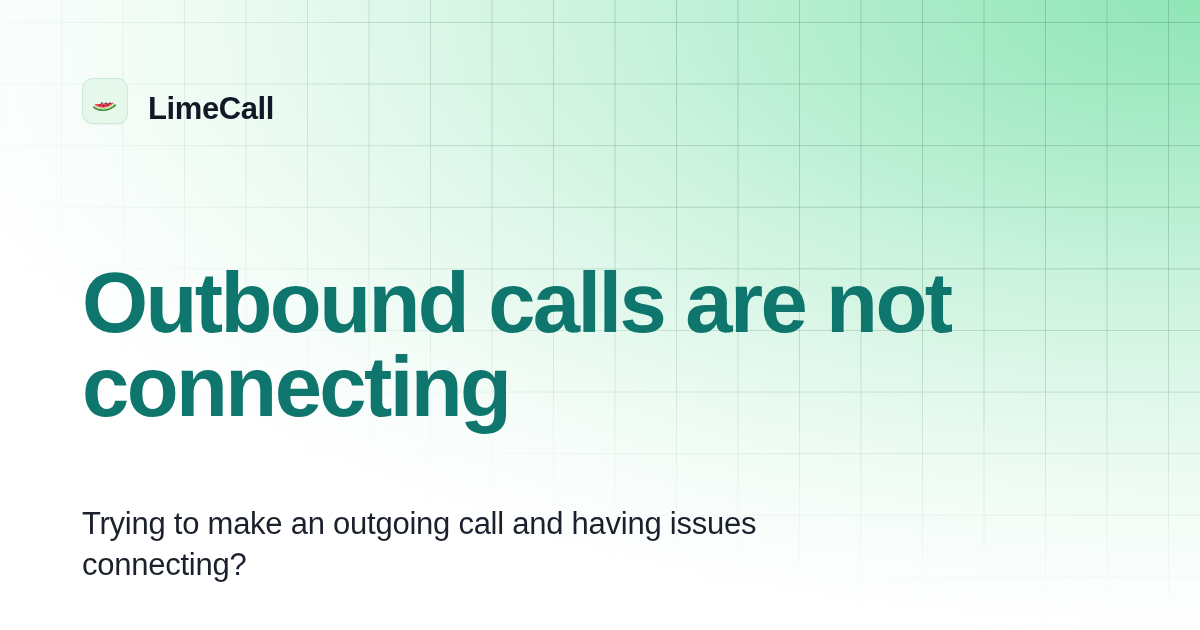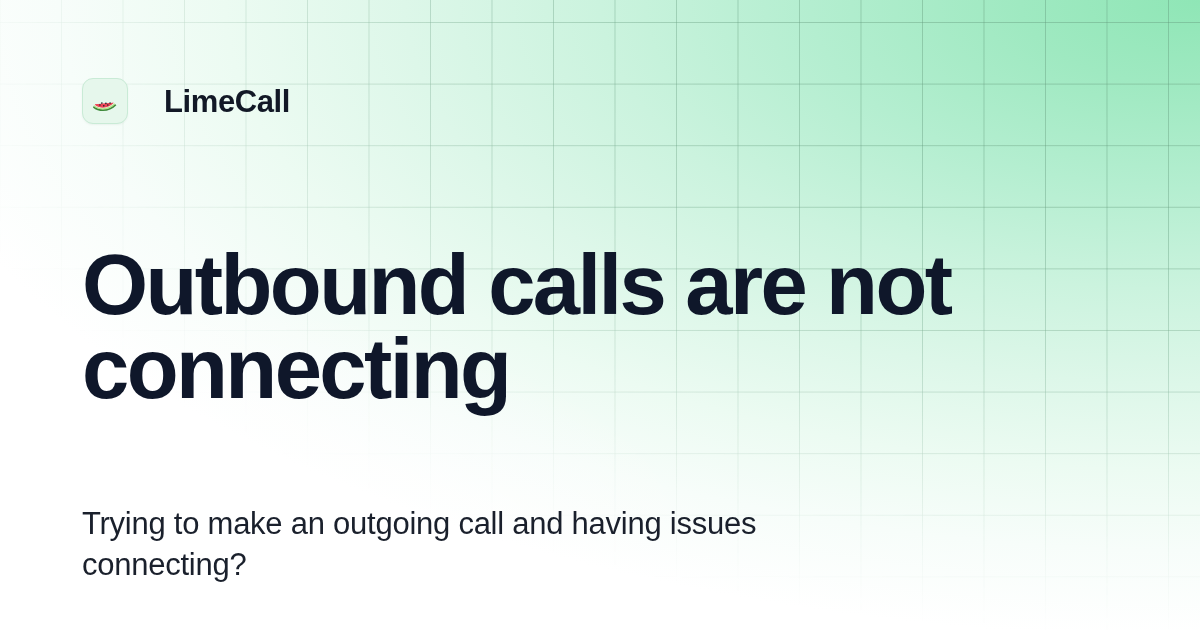--- a/index.html
+++ b/index.html
@@ -91,22 +91,22 @@
     inset: 0;
     z-index: 5;
   }
 
   
   .brand {
     position: absolute;
     left: 82px;
     top: 78px;
     display: flex;
-    align-items: center;
-    gap: 36px;
+    align-items: flex-end;
+    gap: 20px;
   }
 
   .brand-badge {
     width: 46px;
     height: 46px;
     border-radius: 11px;
     background: #e6f7ec;
     border: 1px solid #c9ebd6;
     display: flex;
     align-items: center;
@@ -122,27 +122,27 @@
     letter-spacing: -0.4px;
     color: #121826;
     line-height: 1;
     white-space: nowrap;
   }
 
   
   .headline {
     position: absolute;
     left: 82px;
-    top: 243px;
+    top: 261px;
     width: 960px;
     font-size: 85px;
     font-weight: 700;
     line-height: 0.99;
     letter-spacing: -2.6px;
-    color: #0f172a;
+    color: #0f766e;
     white-space: pre-line;
   }
 
   
   .subtitle {
     position: absolute;
     left: 82px;
     top: 468px;
     width: 720px;
     font-size: 31px;

